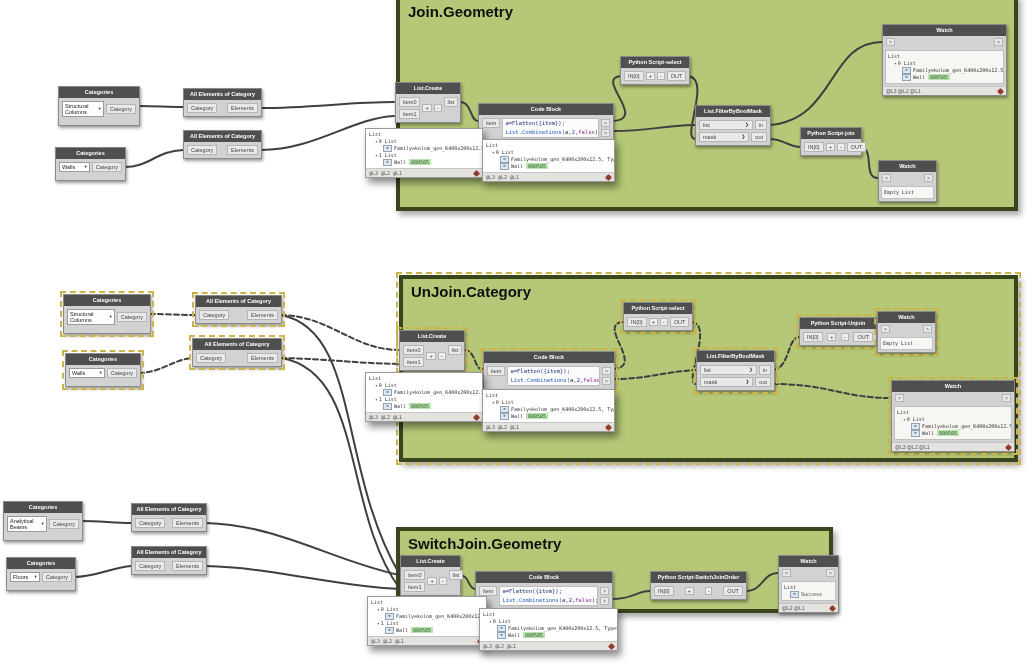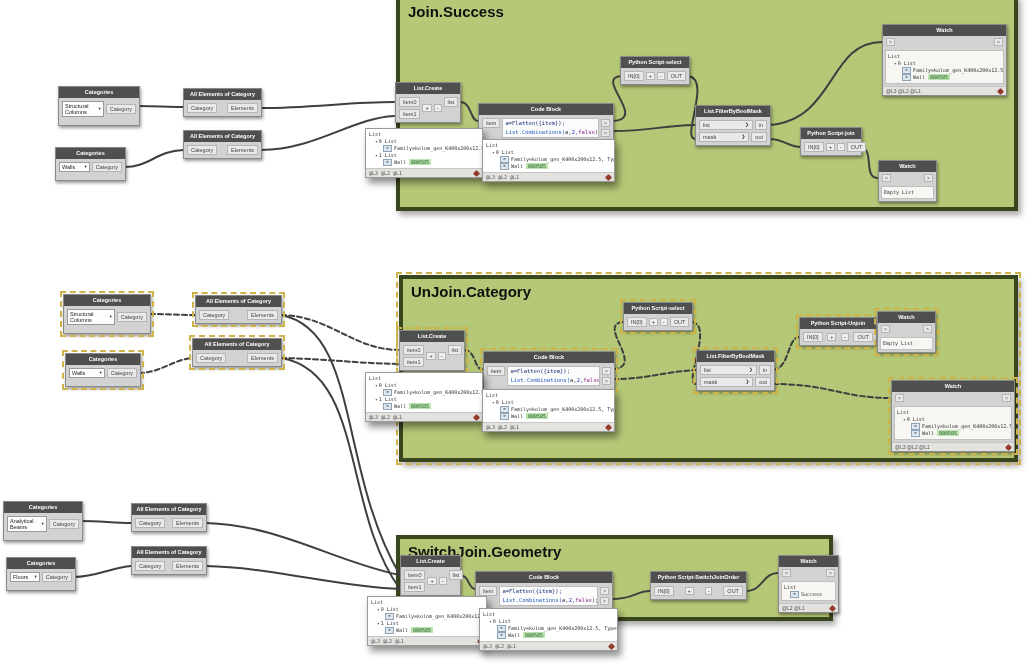--- a/index.html
+++ b/index.html
@@ -49,26 +49,26 @@
        transform:rotate(45deg);}
   .pchip{background:#e9e9e9;border:1px solid #b5b5b5;font-size:5px;color:#444;
          padding:0 2px;line-height:6px;}
   .dv{color:#333;font-size:4.5px;margin-left:4px;}
   .strip{height:5px;}
 </style>
 </head>
 <body>
 
 <div class="group" style="left:396px;top:-5px;width:614px;height:208px;">
-  <div class="gtitle">Join.Success</div>
+  <div class="gtitle">Join.Geometry</div>
 </div>
 <div class="group frozen" style="left:399px;top:275px;width:611px;height:179px;">
   <div class="gtitle">UnJoin.Category</div>
 </div>
-<div class="group" style="left:396px;top:527px;width:429px;height:78px;margin-top:8px;">
+<div class="group" style="left:396px;top:527px;width:429px;height:78px;">
   <div class="gtitle">SwitchJoin.Geometry</div>
 </div>
 
 <svg id="wires" width="1035" height="669">
   <path class="wire" d="M139,106 C158,106 165,107 183,107"></path>
   <path class="wire" d="M124,167 C150,167 156,151 183,150"></path>
   <path class="wire" d="M261,108 C310,108 350,102 394,102"></path>
   <path class="wire" d="M261,150 C315,150 352,118 394,116"></path>
   <path class="wire" d="M460,102 C472,102 470,121 478,121"></path>
   <path class="wire" d="M613,121 C648,119 594,78 621,76"></path>

